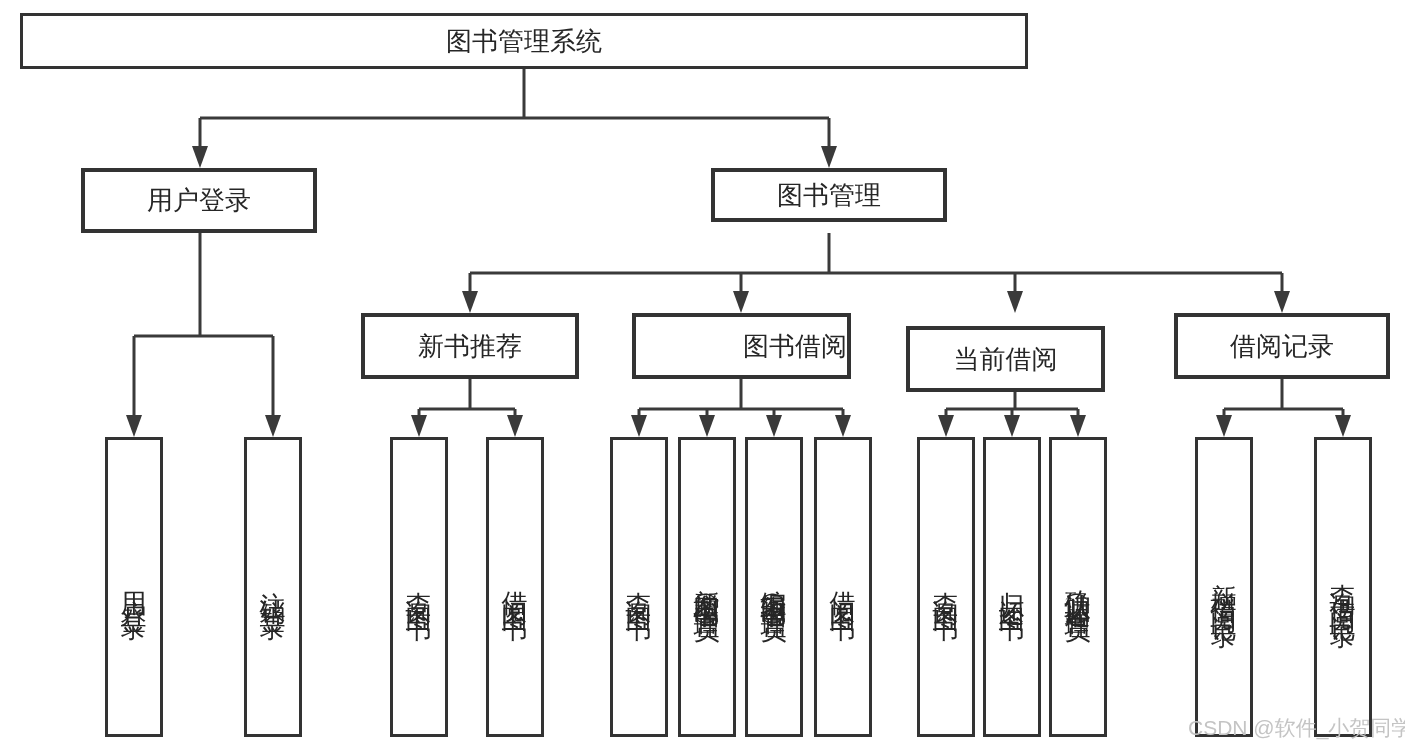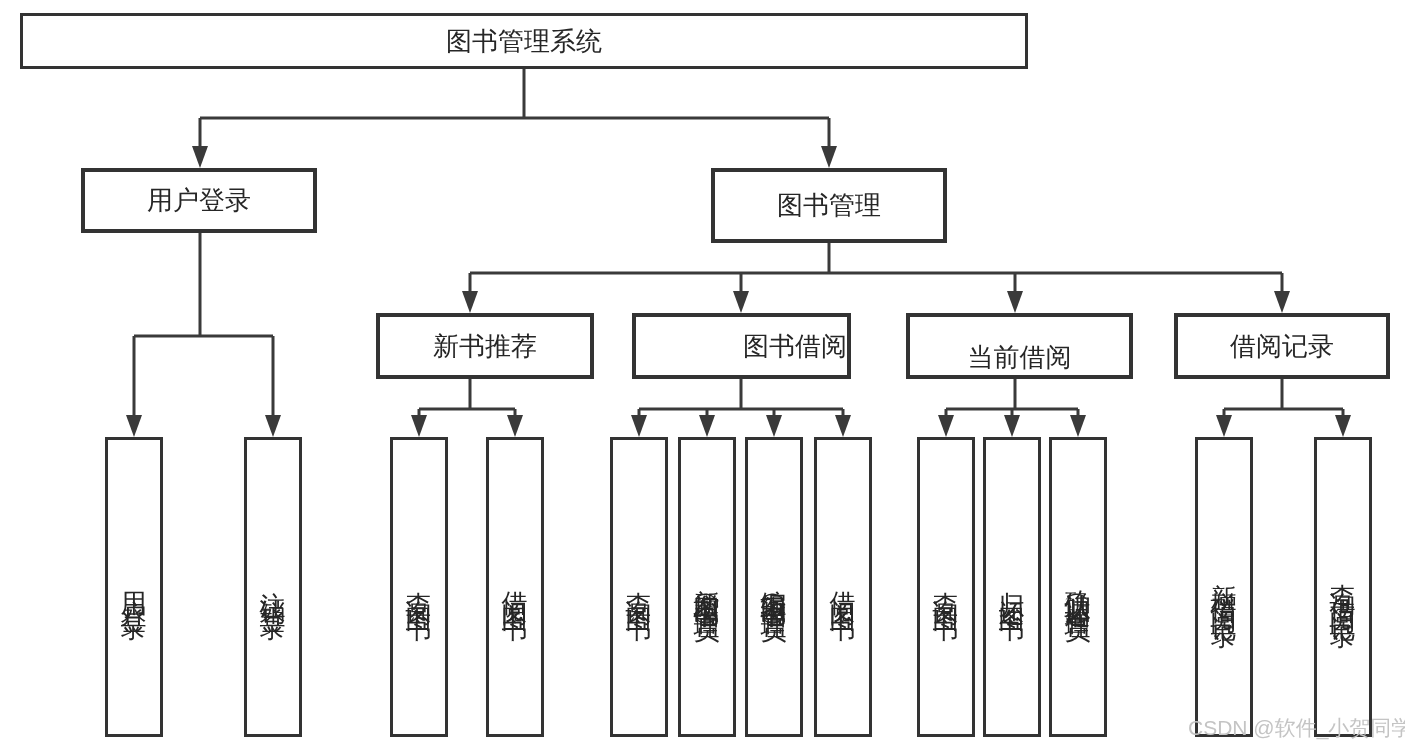--- a/index.html
+++ b/index.html
@@ -45,24 +45,24 @@
     writing-mode: vertical-rl;
     text-orientation: mixed;
     letter-spacing: 8px;
     line-height: 1;
   }
   .vnode.tight span { letter-spacing: 4px; }
 
   
   #n-root    { left: 20px;   top: 13px;  width: 1008px; height: 56px; }
   #n-login   { left: 81px;   top: 168px; width: 236px;  height: 65px; }
-  #n-mgmt    { left: 711px;  top: 168px; width: 236px;  height: 75px; }
-  #n-newrec  { left: 376px;  top: 313px; width: 218px;  height: 66px; }
+  #n-mgmt    { left: 711px;  top: 168px; width: 236px;  height: 54px; }
+  #n-newrec  { left: 361px;  top: 313px; width: 218px;  height: 66px; }
   #n-borrow  { left: 632px;  top: 313px; width: 219px;  height: 66px; justify-content: flex-end; }
-  #n-current { left: 906px;  top: 313px; width: 227px;  height: 66px; align-items: flex-end; }
+  #n-current { left: 906px;  top: 326px; width: 199px;  height: 66px; }
   #n-records { left: 1174px; top: 313px; width: 216px;  height: 66px; }
 
   #v-login  { left: 105px; }
   #v-logout { left: 244px; }
   #v-nb-q   { left: 390px; }
   #v-nb-b   { left: 486px; }
   #v-bw-q   { left: 610px; }
   #v-bw-a   { left: 678px; }
   #v-bw-e   { left: 745px; }
   #v-bw-b   { left: 814px; }

